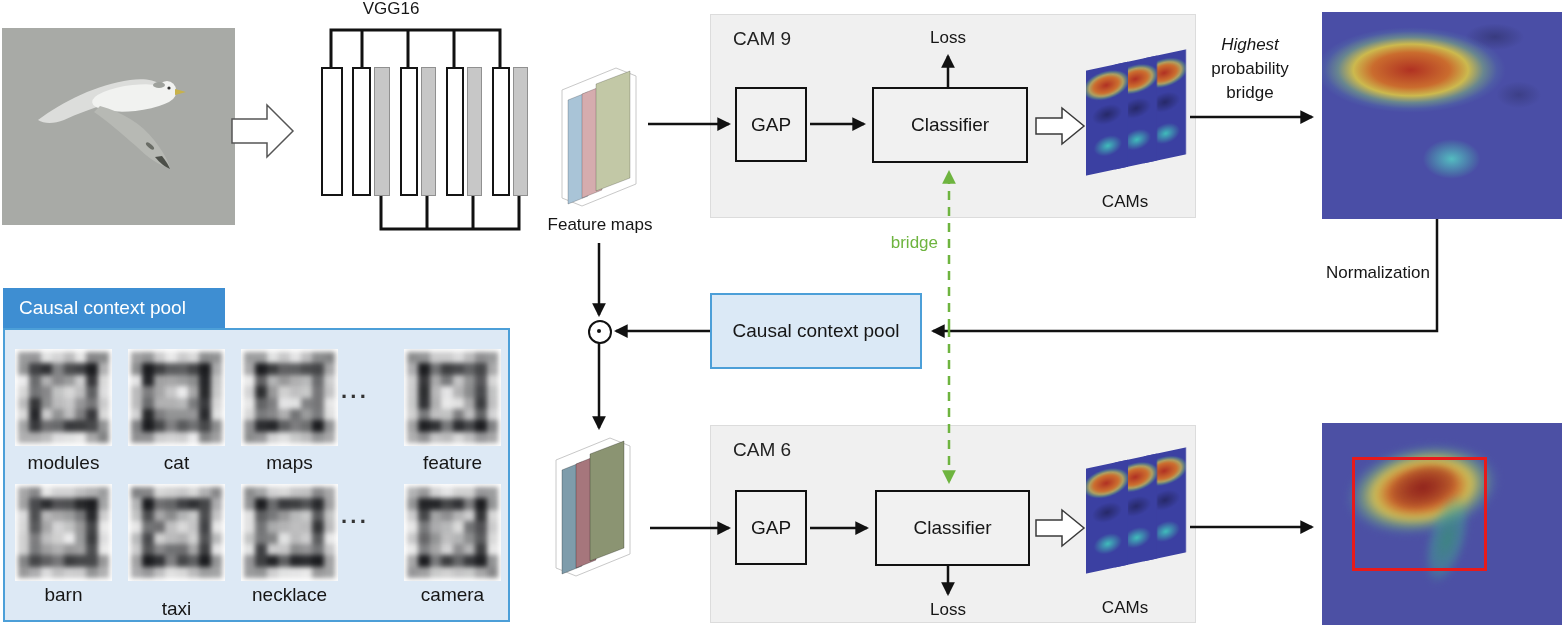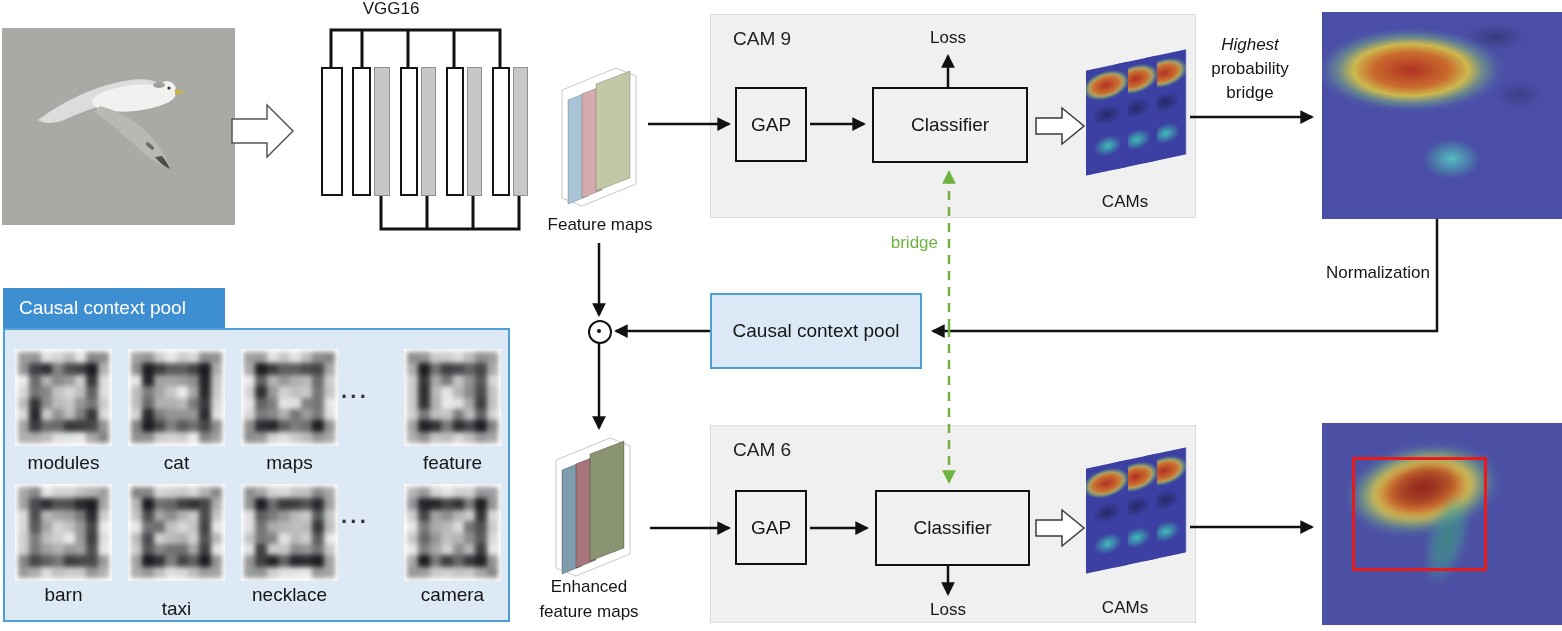--- a/index.html
+++ b/index.html
@@ -188,24 +188,20 @@
     </div>
 
   <div class="poolflow ztop" style="left:710px;top:293px;width:212px;height:76px;">Causal context pool</div>
 
   <svg class="stack-svg zmid" style="left:542px;top:426px;" width="100" height="152" viewBox="0 0 100 152">
     <polygon points="14,34 68,12 88,20 88,128 34,150 14,142" fill="#ffffff" stroke="#c8c8c8" stroke-width="1"></polygon>
     <polygon points="20,44 40,36 40,140 20,148" fill="#7e9cab" stroke="rgba(0,0,0,.25)" stroke-width="1"></polygon>
     <polygon points="34,38 54,30 54,134 34,142" fill="#a6767c" stroke="rgba(0,0,0,.25)" stroke-width="1"></polygon>
     <polygon points="48,28 82,15 82,122 48,135" fill="#8b9472" stroke="rgba(0,0,0,.25)" stroke-width="1"></polygon>
   </svg>
-  <div class="lbl" style="left:509px;top:574px;width:160px;line-height:25px;">
-    <span style="display:block;">Enhanced</span>
-    <span style="display:block;">feature maps</span>
-  </div>
 
   <div class="paneltitle" style="left:733px;top:439px;">CAM 6</div>
   <div class="wbox ztop" style="left:735px;top:490px;width:72px;height:75px;">GAP</div>
   <div class="wbox ztop" style="left:875px;top:490px;width:155px;height:76px;">Classifier</div>
   <div class="lbl ztop" style="left:922px;top:598px;width:52px;">Loss</div>
   <div class="camstack ztop" style="left:1086px;top:458px;">
     <div class="camcard" style="left:58px;z-index:1;"></div>
     <div class="camcard" style="left:29px;z-index:2;"></div>
     <div class="camcard" style="left:0;z-index:3;"></div>
   </div>

